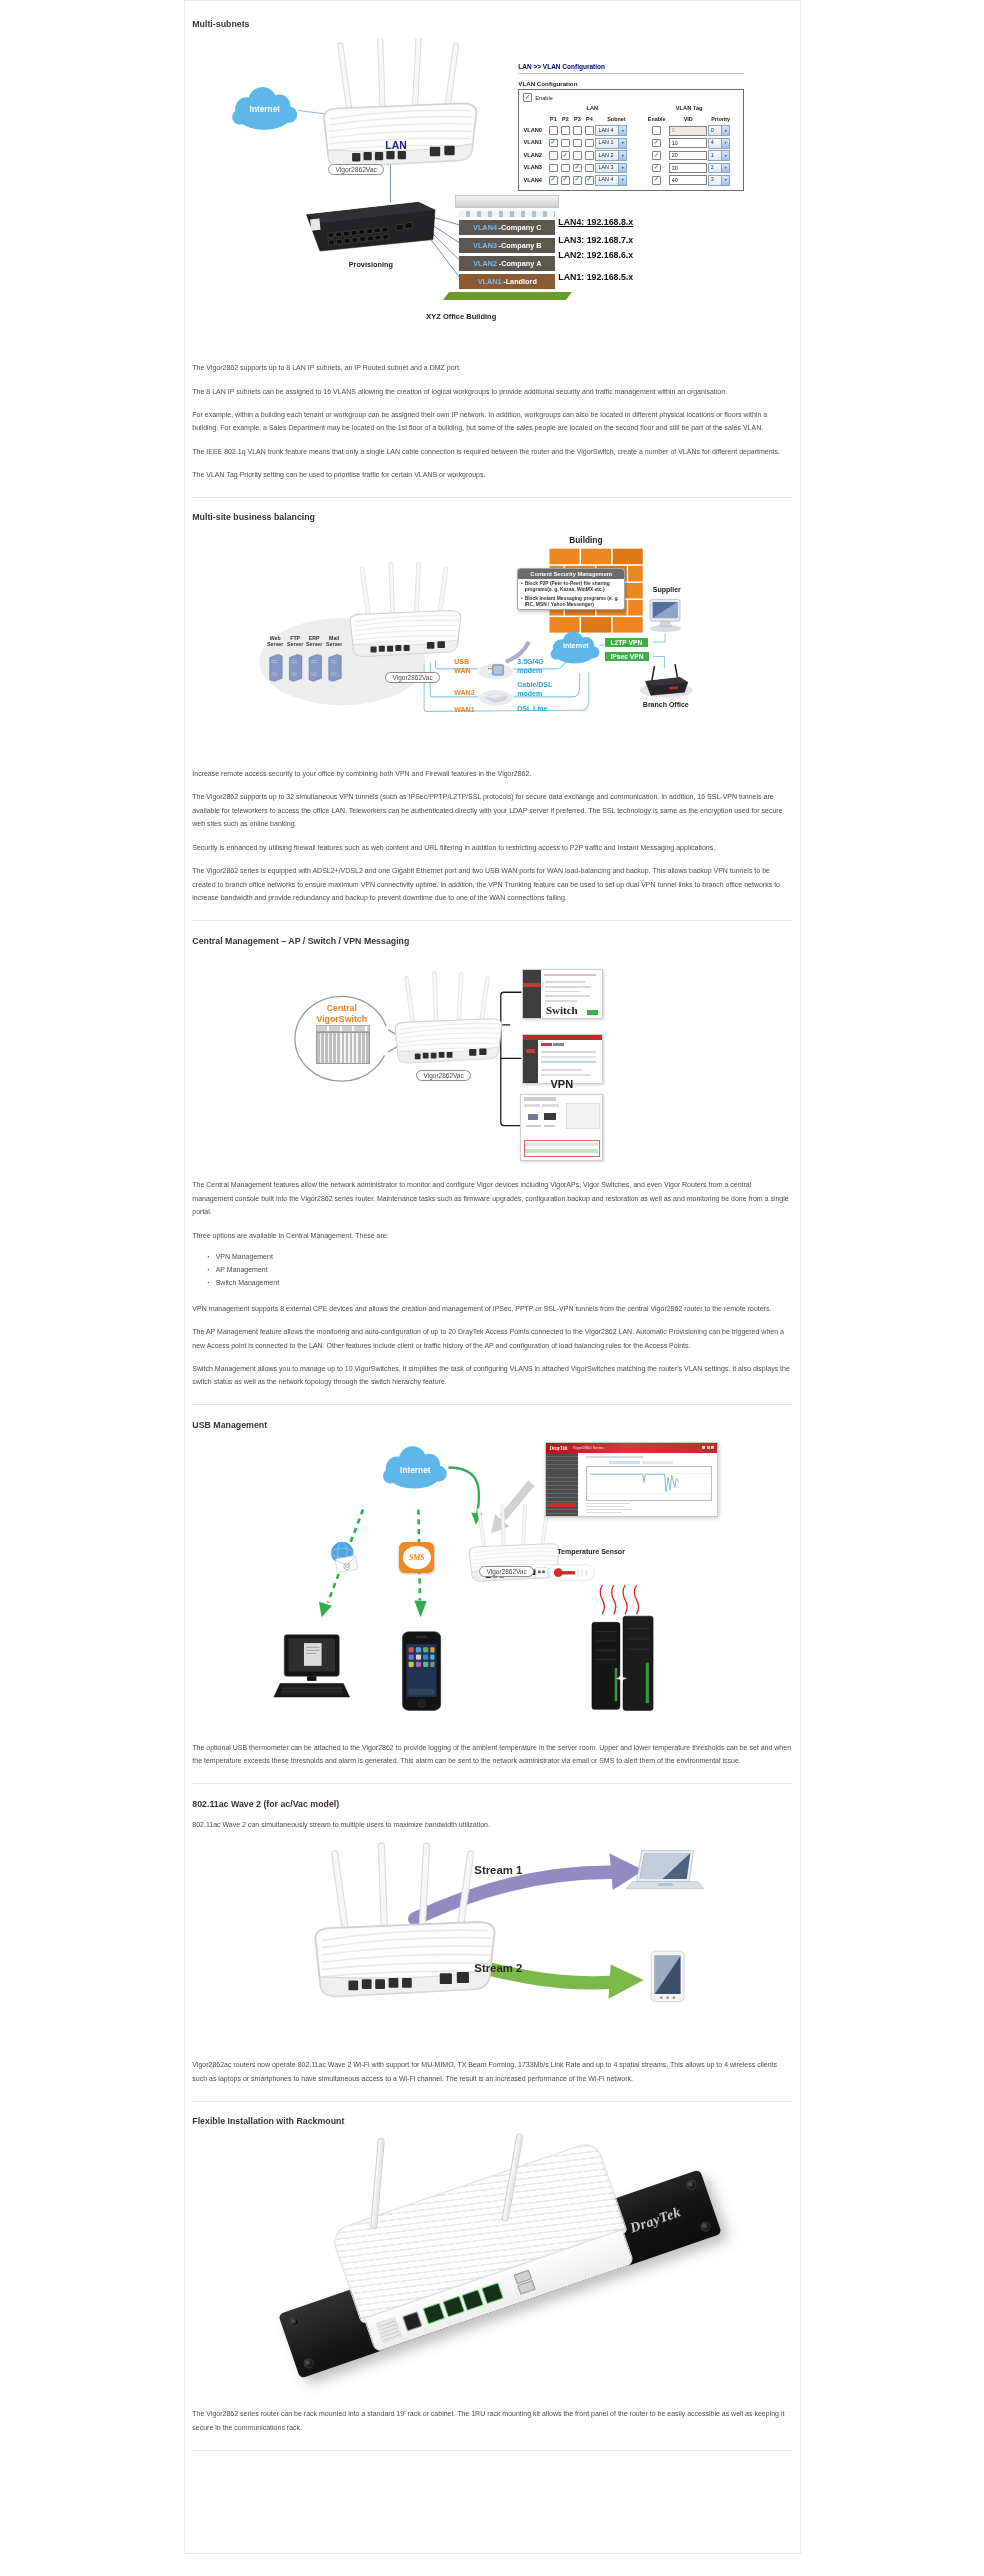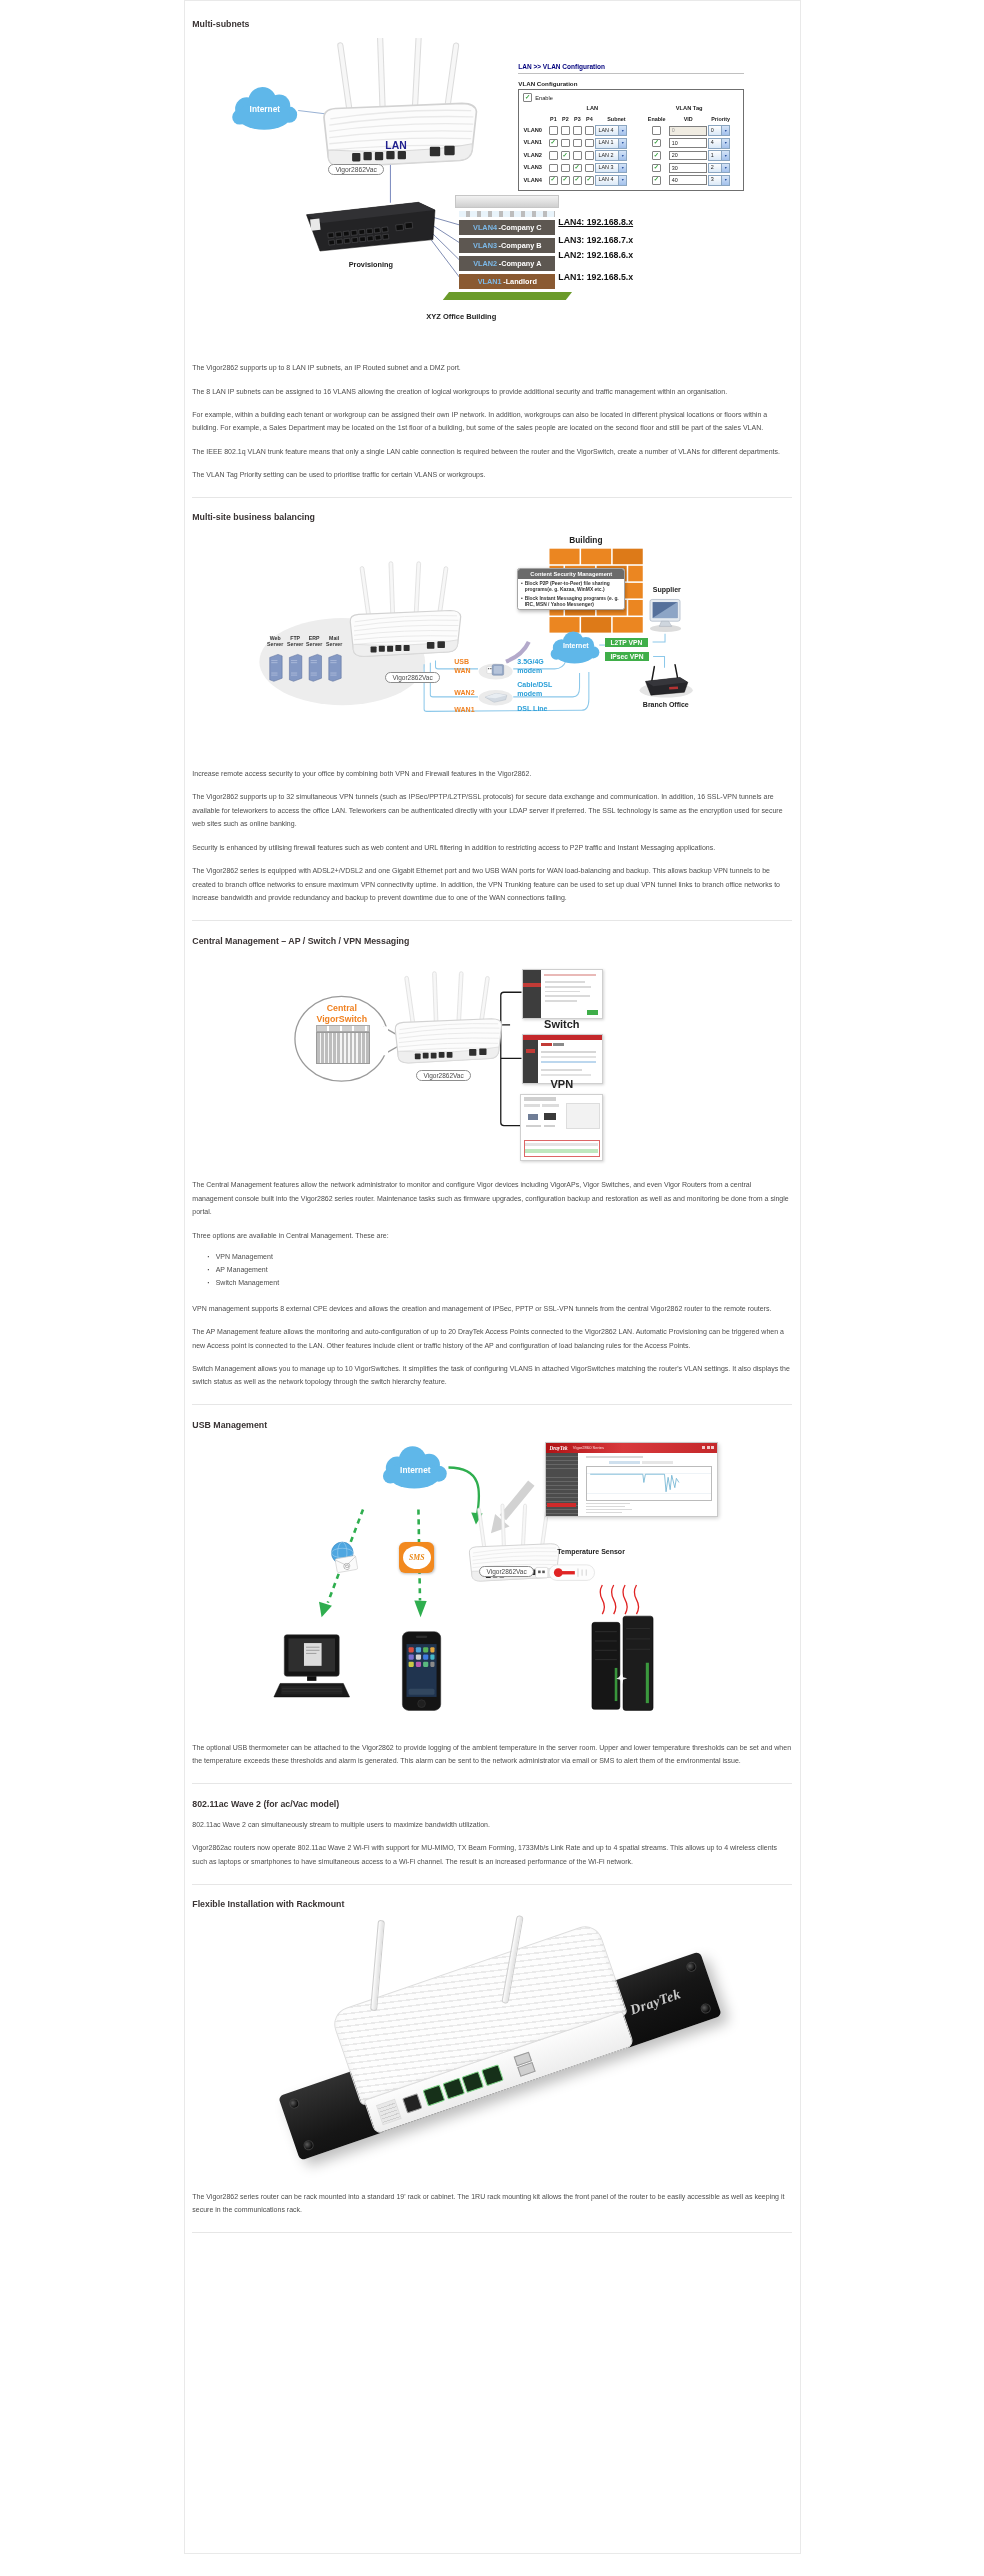--- a/index.html
+++ b/index.html
@@ -598,21 +598,21 @@
         <div style="left:0;top:26%;width:22%;height:9%;background:#c23b36;"></div>
         <div style="left:26%;top:7%;width:66%;height:5%;background:#e9b9b7;"></div>
         <div style="left:28%;top:22%;width:50%;height:4%;background:#dadada;"></div>
         <div style="left:28%;top:32%;width:58%;height:4%;background:#dadada;"></div>
         <div style="left:28%;top:42%;width:44%;height:4%;background:#dadada;"></div>
         <div style="left:28%;top:52%;width:56%;height:4%;background:#dadada;"></div>
         <div style="left:28%;top:62%;width:40%;height:4%;background:#dadada;"></div>
         <div style="right:6%;bottom:8%;width:13%;height:9%;background:#3fae49;"></div>
       </div>
 
-      <div class="big-lbl" style="left:328px;top:63px;width:83px;">Switch</div>
+      <div class="big-lbl" style="left:328px;top:49px;width:83px;font-family:Liberation Serif, serif;">Switch</div>
       <div class="mini" style="left:330px;top:79px;width:79px;height:48px;">
         <div style="left:0;top:0;width:100%;height:11%;background:#c4282b;"></div>
         <div style="left:0;top:11%;width:18%;height:89%;background:#3d3d3d;"></div>
         <div style="left:4%;top:30%;width:11%;height:7%;background:#c23b36;"></div>
         <div style="left:22%;top:16%;width:14%;height:8%;background:#c23b36;"></div>
         <div style="left:38%;top:16%;width:14%;height:8%;background:#8a8a8a;"></div>
         <div style="left:22%;top:34%;width:70%;height:4%;background:#d6d6d6;"></div>
         <div style="left:22%;top:44%;width:70%;height:4%;background:#e2e2e2;"></div>
         <div style="left:22%;top:54%;width:70%;height:5%;background:#bcd7ee;"></div>
         <div style="left:22%;top:72%;width:52%;height:4%;background:#dadada;"></div>
@@ -715,20 +715,33 @@
 
     <p class="para">The optional USB thermometer can be attached to the Vigor2862 to provide logging of the ambient temperature in the server room. Upper and lower temperature thresholds can be set and when the temperature exceeds these thresholds and alarm is generated. This alarm can be sent to the network administrator via email or SMS to alert them of the environmental issue.</p>
   </div>
 
   <hr class="divider">
 
   <div class="sec">
     <h2 class="sec-title">802.11ac Wave 2 (for ac/Vac model)</h2>
     <p class="para">802.11ac Wave 2 can simultaneously stream to multiple users to maximize bandwidth utilization.</p>
 
+    <div class="diagram" style="height:205px;">
+      <svg class="d-svg" width="601" height="205" viewBox="0 0 1160 395">
+        <path d="M430,150 C560,88 690,58 818,60" stroke="#928bc1" stroke-width="26" fill="none" stroke-linecap="round"></path>
+        <polygon points="872,56 806,24 812,94" fill="#928bc1"></polygon>
+        <path d="M432,208 C600,258 706,280 816,272" stroke="#7cb94b" stroke-width="26" fill="none" stroke-linecap="round"></path>
+        <polygon points="872,268 808,238 804,304" fill="#7cb94b"></polygon>
+        <use href="#g-router" transform="translate(168,8) scale(2.35)"></use>
+        <use href="#g-laptop" transform="translate(846,18)"></use>
+        <use href="#g-phone2" transform="translate(886,212)"></use>
+      </svg>
+      <div class="stream-lbl" style="left:282px;top:23px;">Stream 1</div>
+      <div class="stream-lbl" style="left:282px;top:121px;">Stream 2</div>
+    </div>
 
     <p class="para">Vigor2862ac routers now operate 802.11ac Wave 2 Wi-Fi with support for MU-MIMO, TX Beam Forming, 1733Mb/s Link Rate and up to 4 spatial streams. This allows up to 4 wireless clients such as laptops or smartphones to have simultaneous access to a Wi-Fi channel. The result is an increased performance of the Wi-Fi network.</p>
   </div>
 
   <hr class="divider">
 
   <div class="sec">
     <h2 class="sec-title">Flexible Installation with Rackmount</h2>
 
     <div class="diagram" style="height:259px;">

